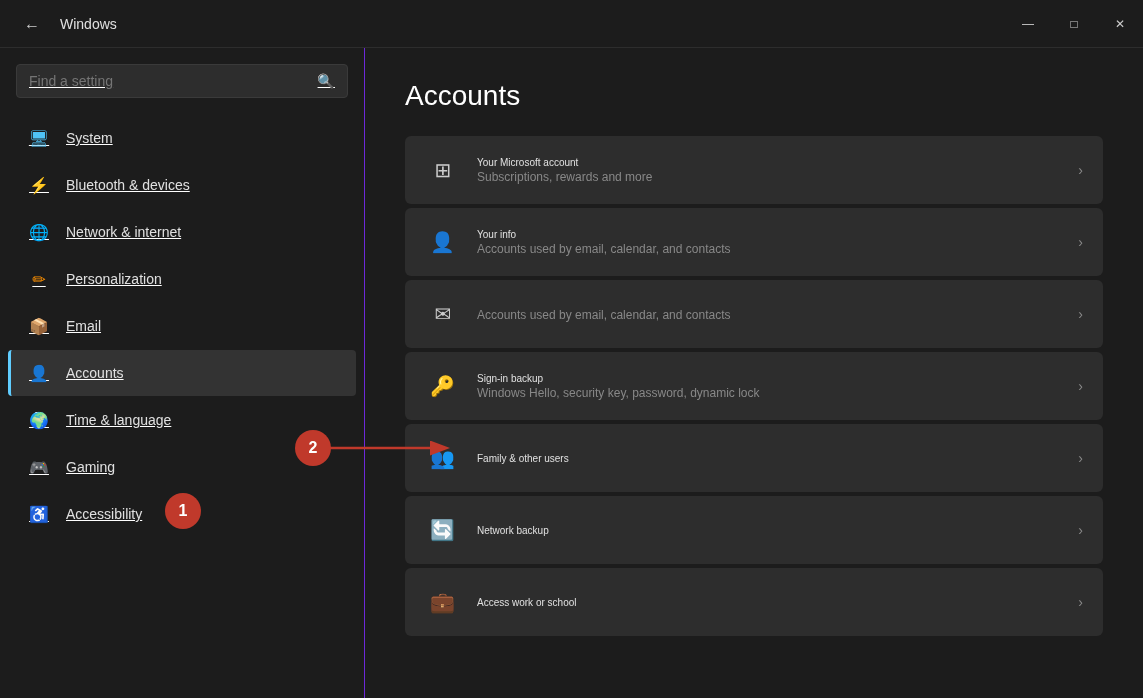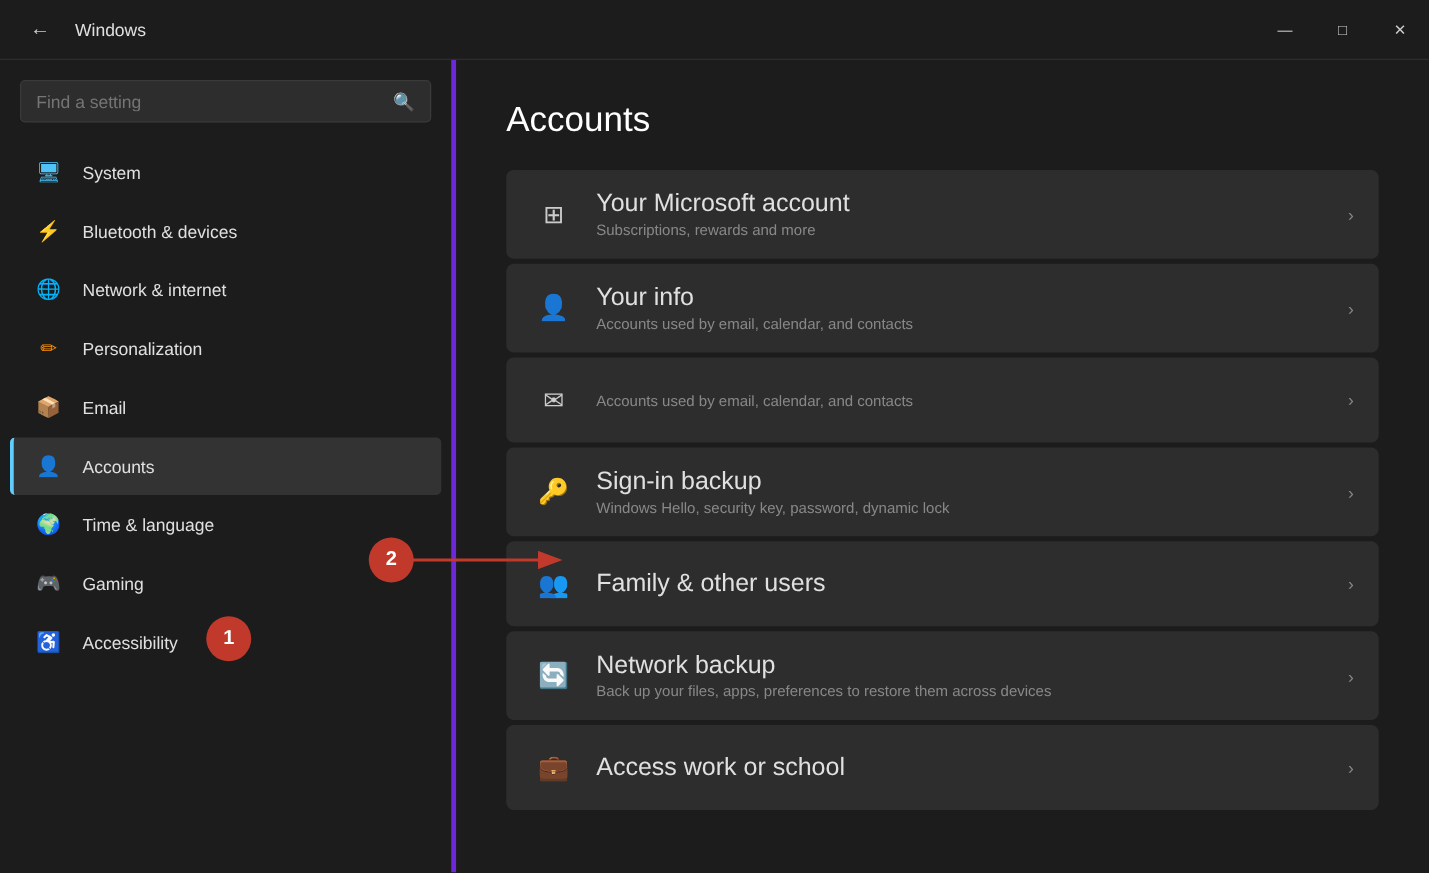--- a/index.html
+++ b/index.html
@@ -62,21 +62,22 @@
       height: calc(698px - 48px);
     }
 
     
     .sidebar {
       width: 365px;
       min-width: 365px;
       background: #1c1c1c;
       padding: 16px 0;
       overflow-y: auto;
-      border-right: 4px solid #6d28d9;
+      border-right: 1px solid #6d28d9;
+      text-decoration: underline;
     }
     .search-container {
       padding: 0 16px 16px 16px;
     }
     .search-box {
       background: #2d2d2d;
       border: 1px solid #3a3a3a;
       border-radius: 4px;
       display: flex;
       align-items: center;
@@ -166,21 +167,21 @@
       height: 36px;
       display: flex;
       align-items: center;
       justify-content: center;
       font-size: 20px;
       flex-shrink: 0;
       color: #ccc;
     }
     .settings-text { flex: 1; }
     .settings-title {
-      font-size: 20px;
+      font-size: 10px;
       font-weight: 400;
       color: #e0e0e0;
     }
     .settings-sub {
       font-size: 12px;
       color: #888;
       margin-top: 2px;
     }
     .chevron {
       color: #888;
@@ -322,21 +323,20 @@
     <div class="settings-icon">👥</div>
     <div class="settings-text">
       <div class="settings-title">Family &amp; other users</div>
     </div>
     <span class="chevron">›</span>
   </div>
         <div class="settings-item">
     <div class="settings-icon">🔄</div>
     <div class="settings-text">
       <div class="settings-title">Network backup</div>
-      <div class="settings-sub">Back up your files, apps, preferences to restore them across devices</div>
     </div>
     <span class="chevron">›</span>
   </div>
         <div class="settings-item">
     <div class="settings-icon">💼</div>
     <div class="settings-text">
       <div class="settings-title">Access work or school</div>
 
     </div>
     <span class="chevron">›</span>

